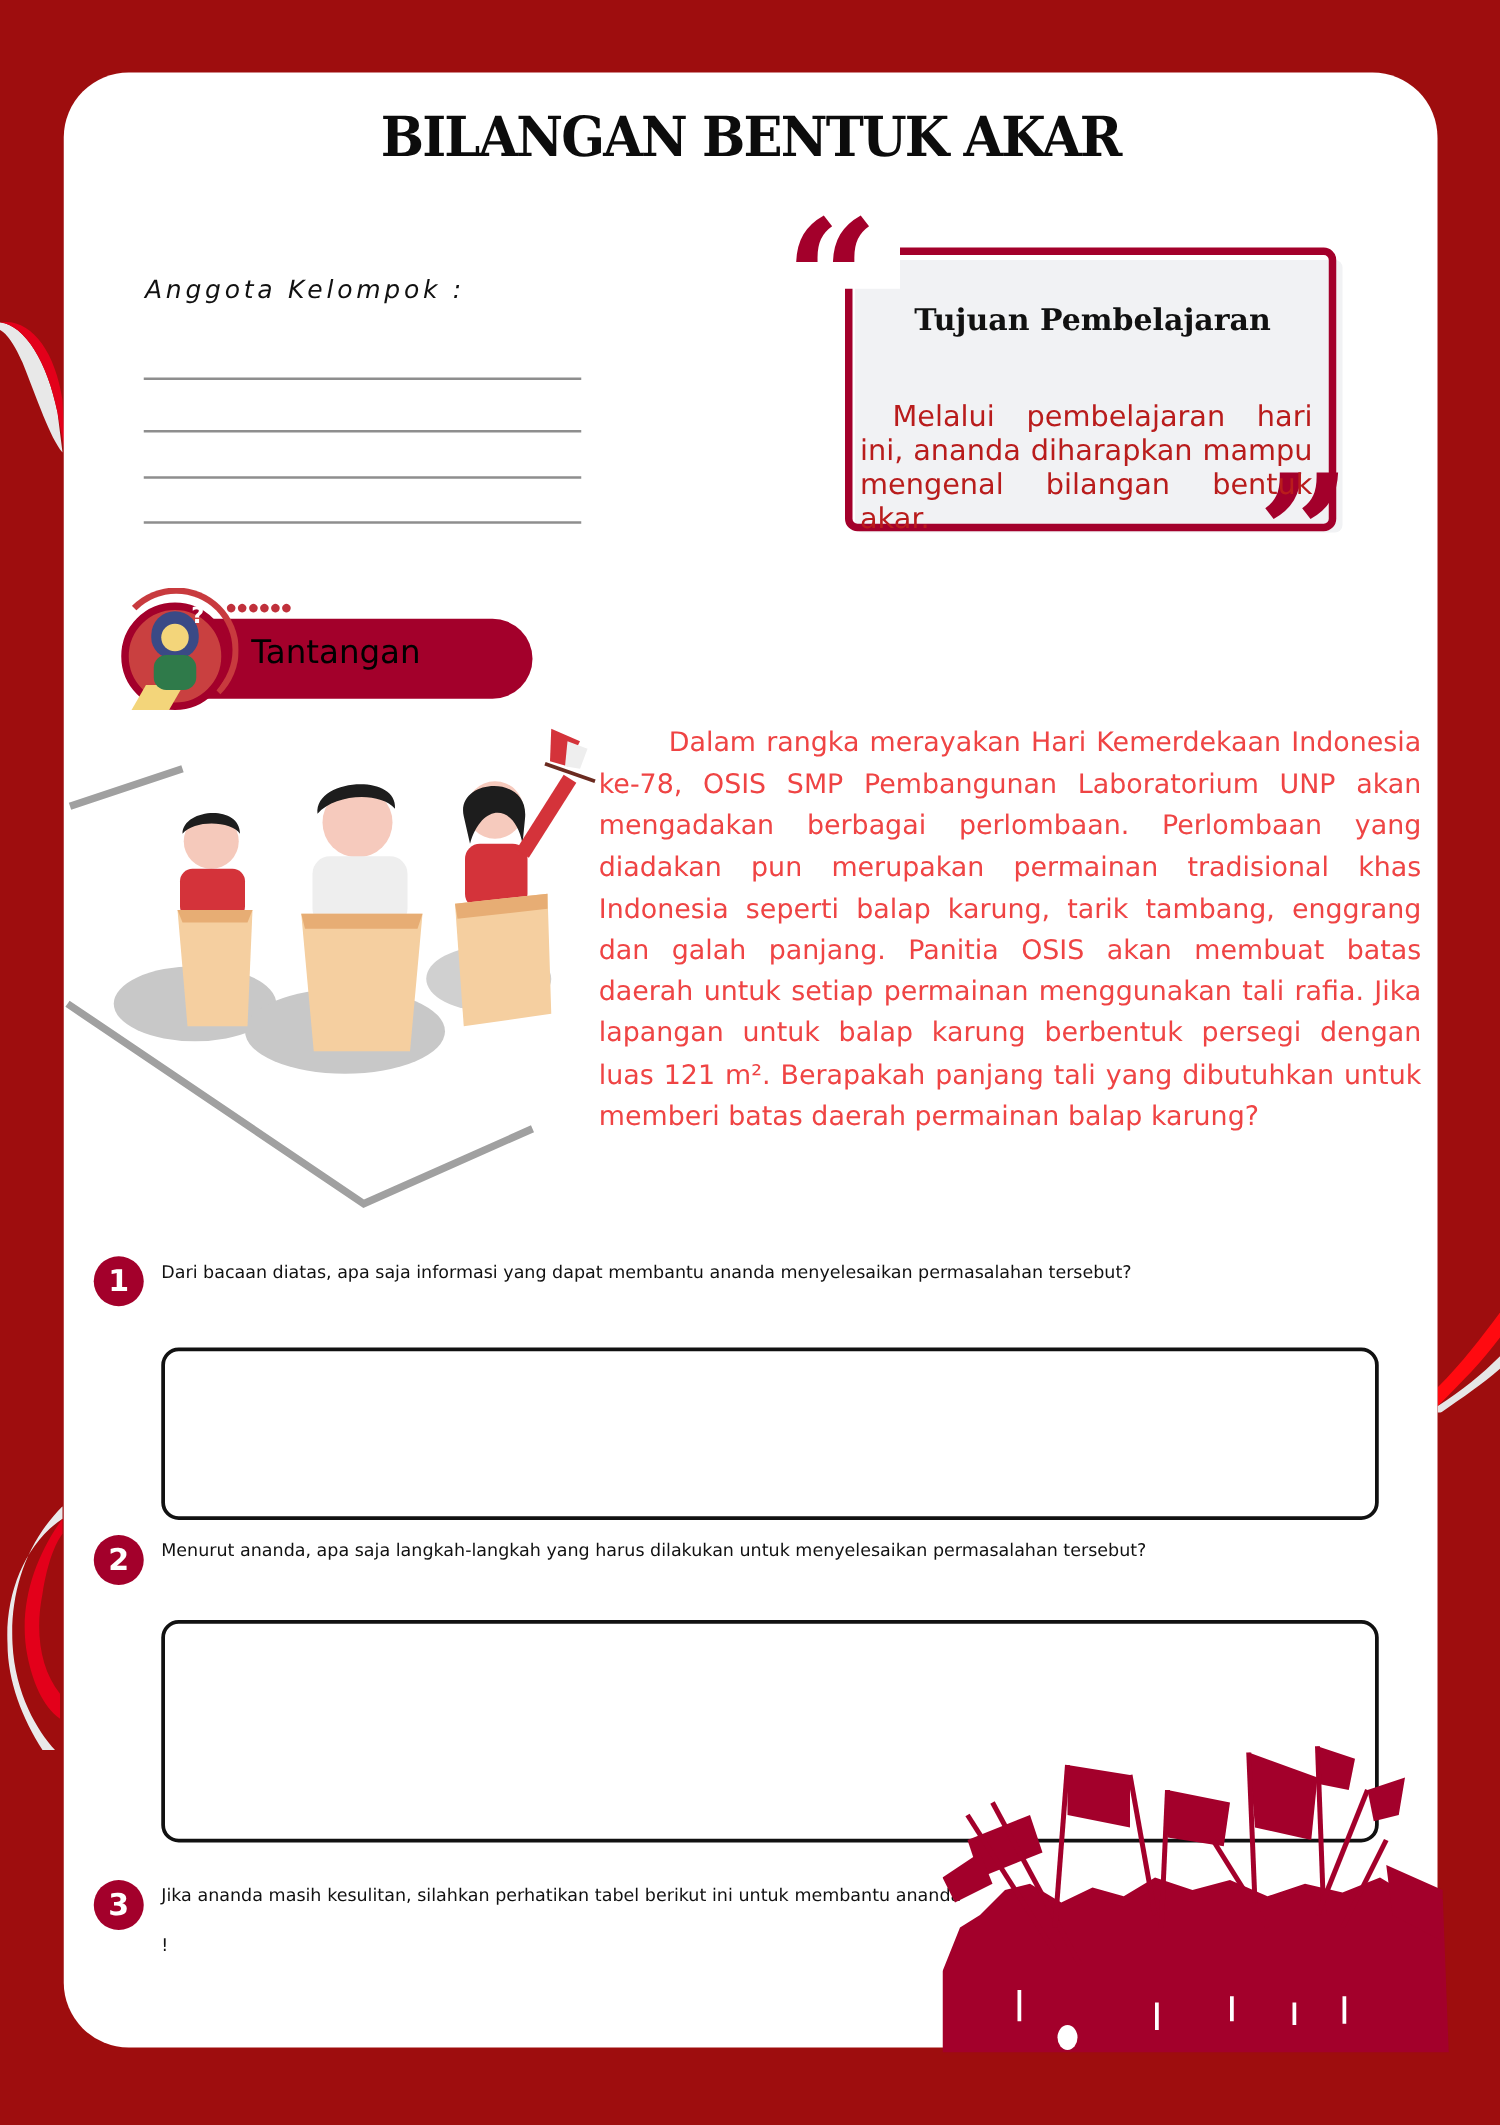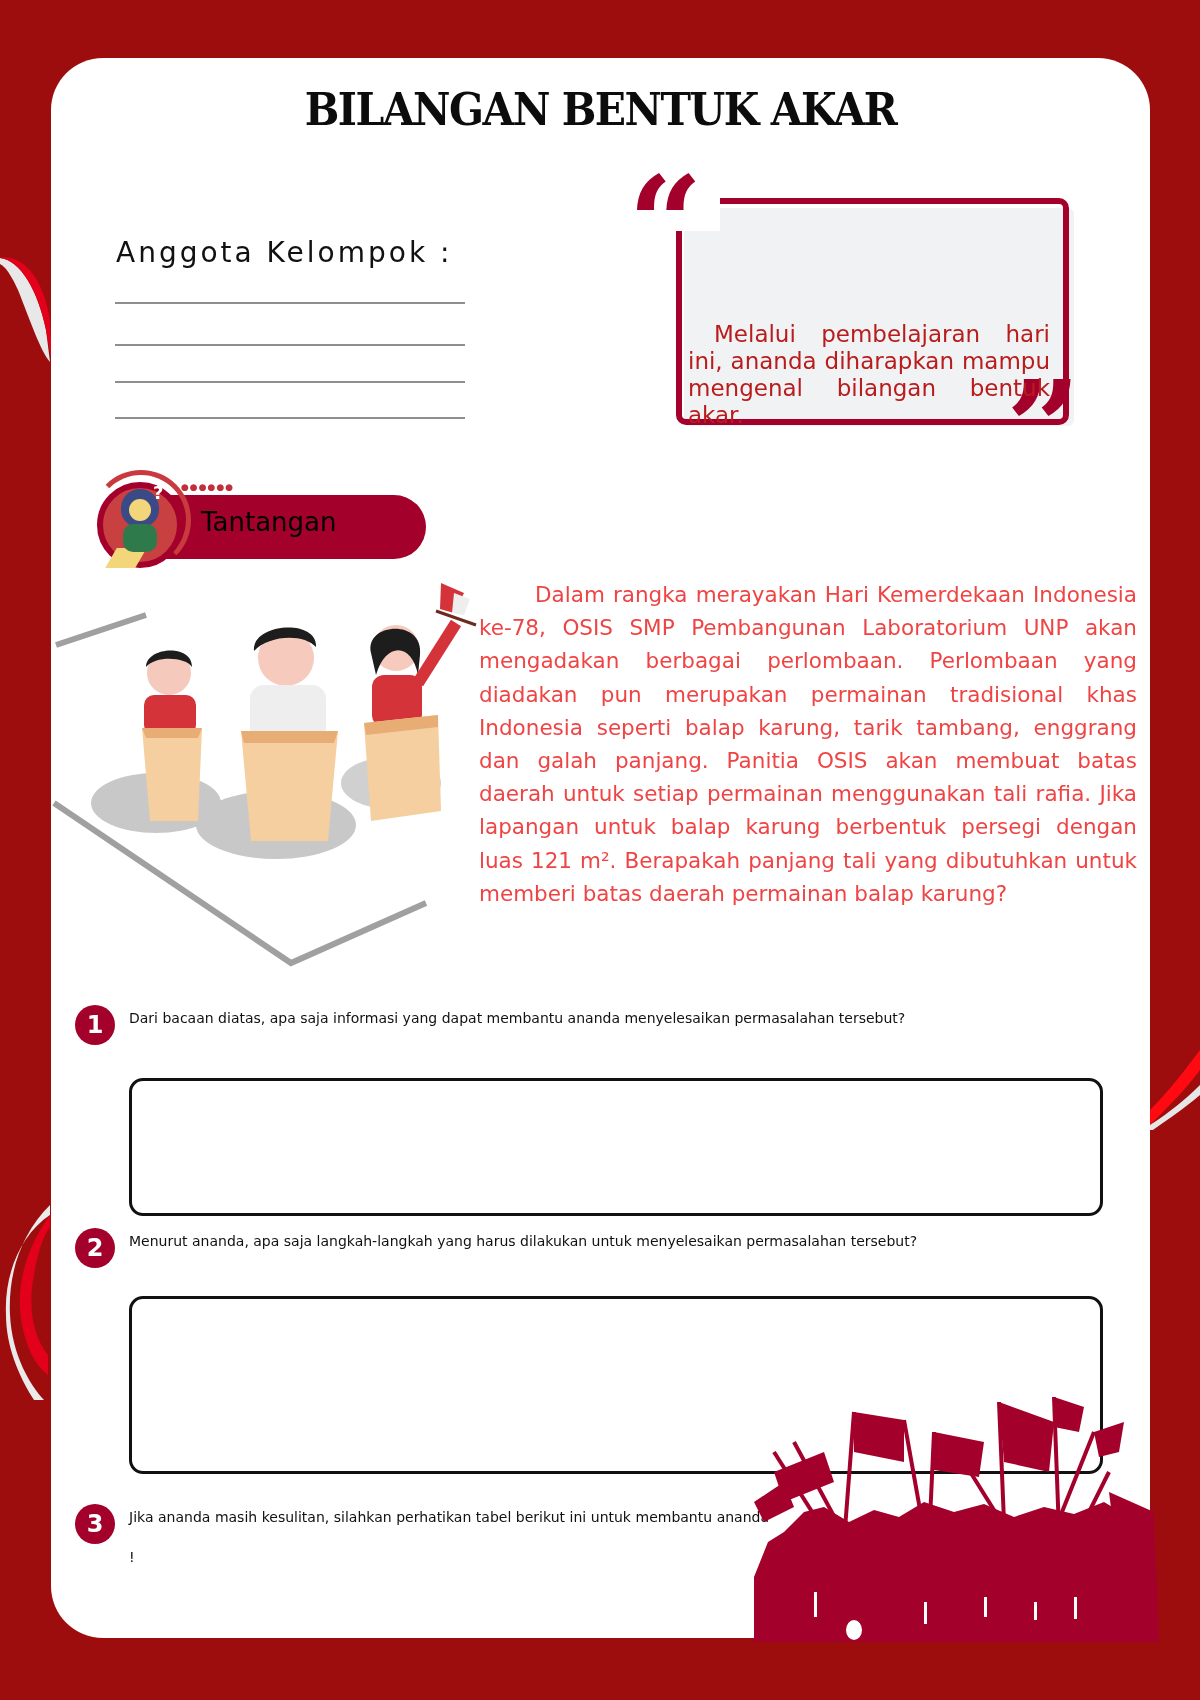--- a/index.html
+++ b/index.html
@@ -19,21 +19,21 @@
     transform: scaleY(1.08);
   }
 
   .group-pill {
     position: absolute; left: 45px; top: 125px; width: 396px; height: 45px;
     border: 2.5px solid #111; border-radius: 23px;
     padding-left: 16px; line-height: 40px;
     font-size: 24px; letter-spacing: 7px;
   }
   .members-label {
-    position: absolute; left: 65px; top: 178px; font-size: 28px; letter-spacing: 3px;
+    position: absolute; left: 65px; top: 161px; font-size: 20px; letter-spacing: 3px; font-style: italic;
   }
   .member-line {
     position: absolute; left: 64px; width: 350px; height: 2px; background: #8e8e8e;
   }
 
   
   .goal-wrap { position: absolute; left: 585px; top: 125px; width: 470px; height: 300px; }
   .goal-shadow {
     position: absolute; left: 48px; top: 25px; width: 390px; height: 218px;
     background: #f1f2f4; border-radius: 6px;
@@ -129,20 +129,21 @@
   <div class="member-line" style="top:286px"></div>
   <div class="member-line" style="top:323px"></div>
   <div class="member-line" style="top:359px"></div>
 
   <div class="goal-wrap">
     <div class="goal-shadow"></div>
     <div class="goal-frame"></div>
     <div class="goal-gap-tl"></div>
     <div class="quote-open">“</div>
     <div class="quote-close">”</div>
+    <div class="goal-title">Tujuan Pembelajaran</div>
     <p class="goal-text">Melalui pembelajaran hari ini, ananda diharapkan mampu mengenal bilangan bentuk akar.</p>
   </div>
 
   <div class="badge-bar"></div>
   <div class="badge-dots">●●●●●●</div>
   <div class="badge-circle-outer"></div>
   <div class="badge-circle"></div>
   <div class="mascot-tail"></div>
   <div class="mascot-head"></div>
   <div class="mascot-face"></div>

